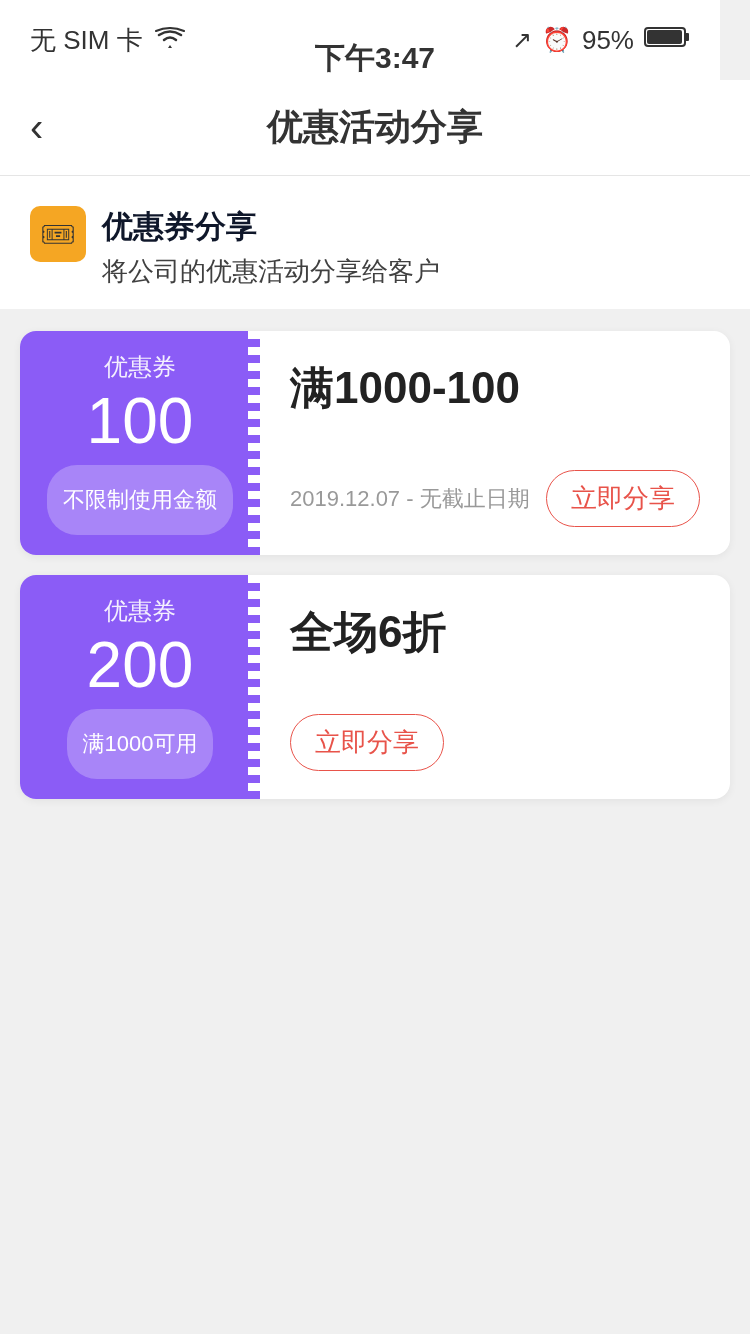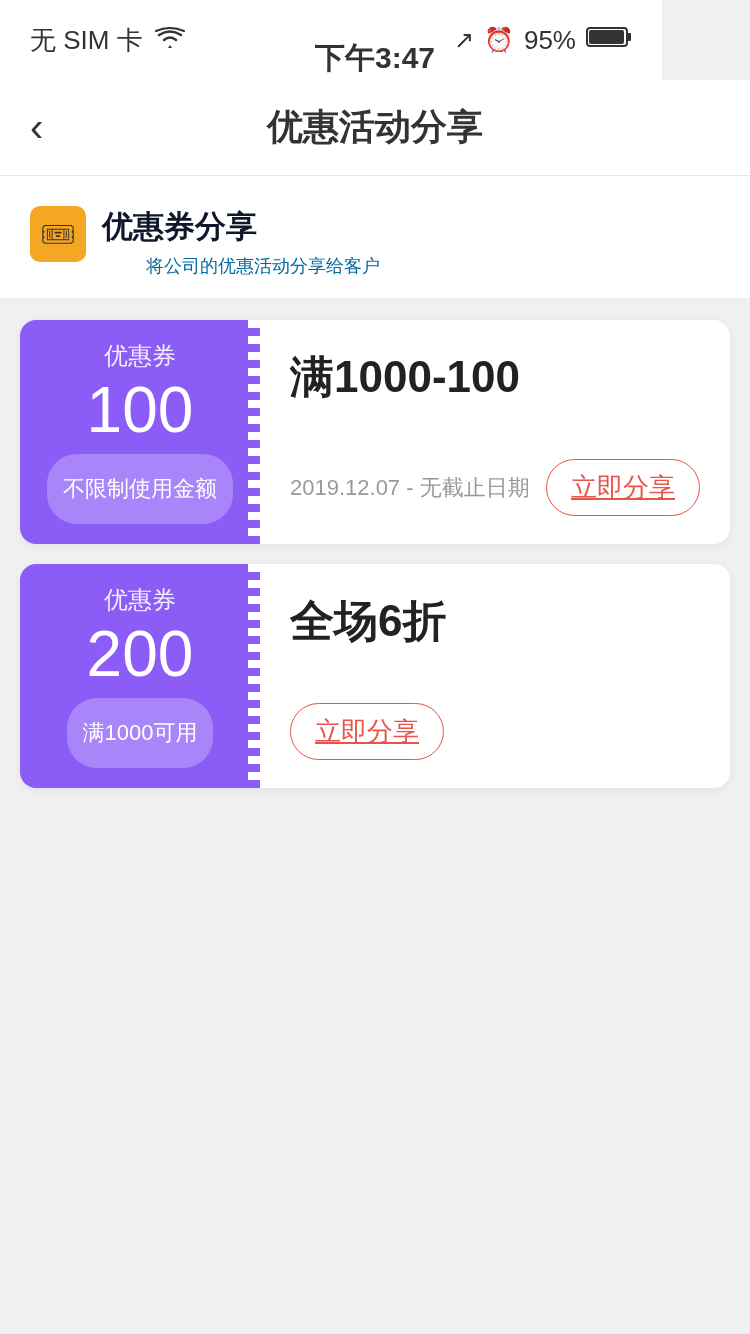--- a/index.html
+++ b/index.html
@@ -9,21 +9,21 @@
       width: 750px;
       min-height: 1334px;
       background: #f0f0f0;
       font-family: -apple-system, "PingFang SC", "Helvetica Neue", sans-serif;
       font-size: 28px;
       color: #333;
     }
 
     
     .status-bar {
-      width: 662px;
+      width: 720px;
       height: 80px;
       background: #fff;
       display: flex;
       align-items: center;
       justify-content: space-between;
       padding: 0 30px;
       font-size: 26px;
       font-weight: 500;
     }
     .status-left {
@@ -89,24 +89,23 @@
       justify-content: center;
       font-size: 28px;
       flex-shrink: 0;
     }
     .section-text h2 {
       font-size: 31px;
       font-weight: 700;
       color: #0f172a;
     }
     .section-text p {
-      font-size: 18px;
-      color: #0369a1;
+      font-size: 26px;
+      color: #404040;
       margin-top: 6px;
-      margin-left: 44px;
     }
 
     
     .coupon-list {
       background: #f0f0f0;
       padding: 20px 20px;
       display: flex;
       flex-direction: column;
       gap: 20px;
     }
@@ -194,21 +193,20 @@
       color: #999;
     }
     .share-btn {
       border: 1.5px solid #e8534a;
       border-radius: 30px;
       padding: 10px 24px;
       color: #e8534a;
       font-size: 26px;
       background: #fff;
       cursor: pointer;
-      text-decoration: underline;
     }
 
     
     .bottom-area {
       background: #f0f0f0;
       flex: 1;
       min-height: 600px;
     }
   </style>
 </head>

